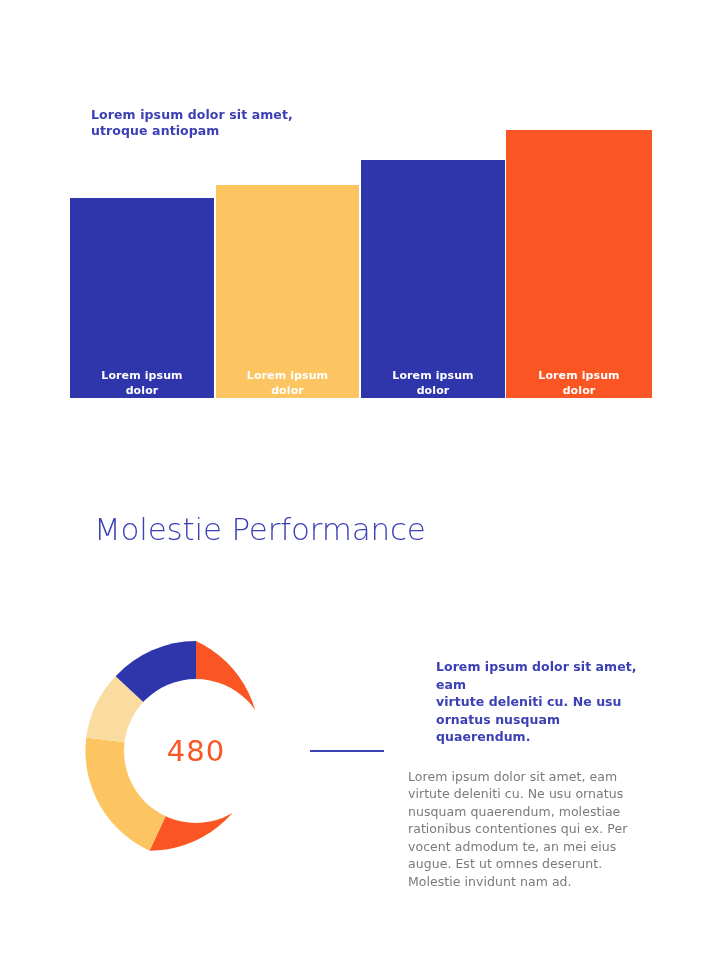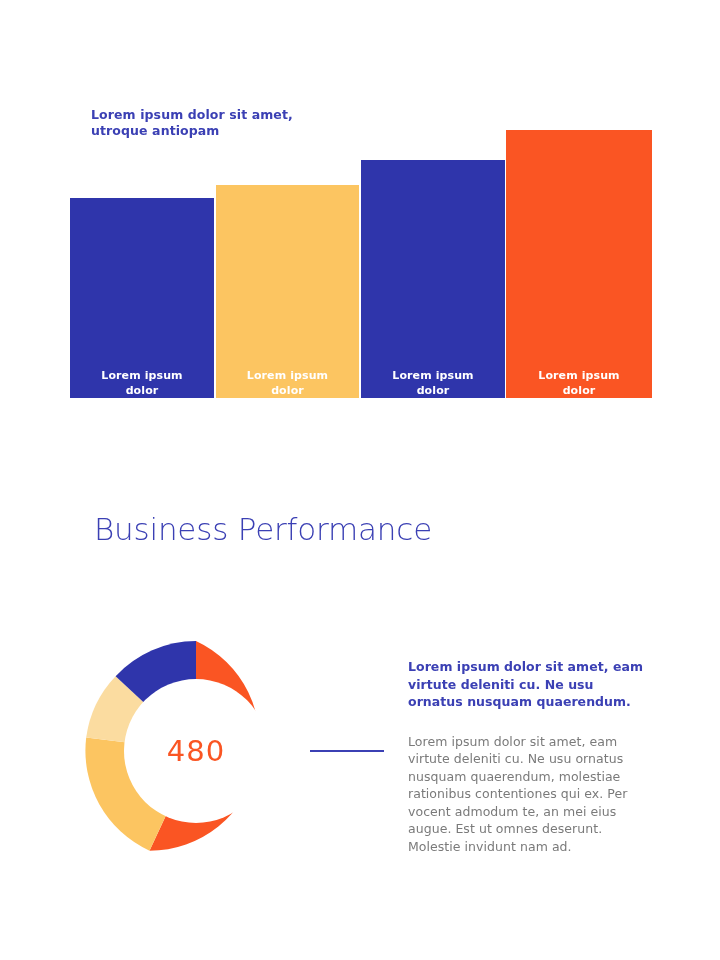--- a/index.html
+++ b/index.html
@@ -118,20 +118,21 @@
     top: 658px;
     width: 250px;
   }
   #donut-heading {
     font-size: 12.5px;
     font-weight: bold;
     line-height: 17.5px;
     color: #3b40b4;
     letter-spacing: 0.05px;
     white-space: pre-line;
+    margin-left: 28px;
   }
   #donut-body {
     margin-top: 22px;
     font-size: 12.5px;
     font-weight: normal;
     line-height: 17.5px;
     color: #7a7a7a;
     letter-spacing: 0.05px;
   }
 </style>
@@ -158,21 +159,21 @@
 dolor</span>
     </div>
 
     <div class="bar" style="left:436px; width:146px; height:268px; background:#fa5523;">
       <span class="bar-label">Lorem ipsum
 dolor</span>
     </div>
   </div>
 </section>
 
-<h1 id="main-title">Business Performance</h1>
+<h1 id="main-title">Molestie Performance</h1>
 
 <section>
 
   <div id="donut-wrap">
     <svg id="donut-svg" width="236" height="236" viewBox="0 0 236 236">
 
       <path fill="#fa5523" d="M 118 118 L 118 8 A 110 110 0 0 1 71.5 217.7 Z"></path>
 
       <path fill="#fcc561" d="M 118 118 L 71.5 217.7 A 110 110 0 0 1 8.2 104.6 Z"></path>
 

